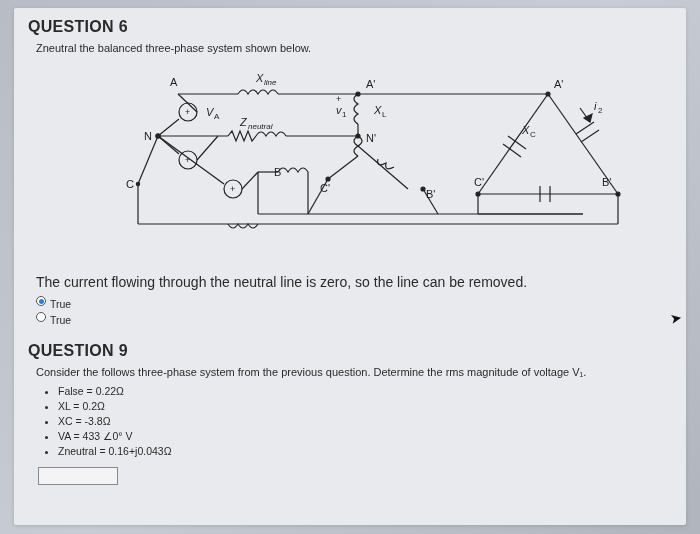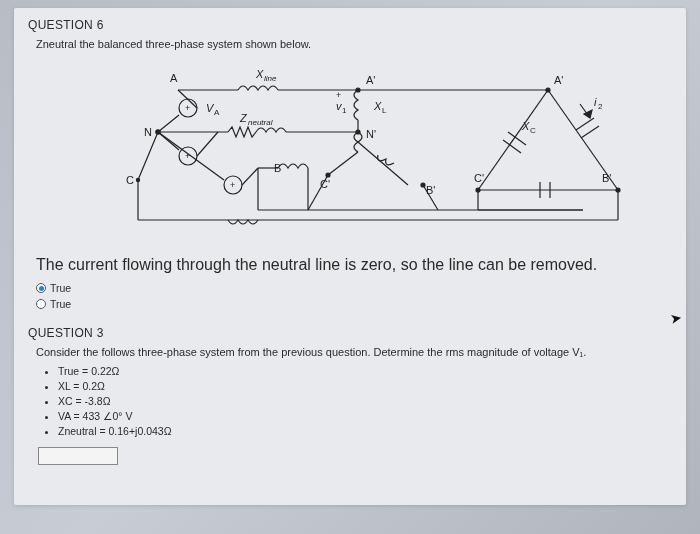--- a/index.html
+++ b/index.html
@@ -14,46 +14,45 @@
     position: relative;
   }
   .sheet {
     background: #e8eaed;
     margin: 8px 14px;
     padding: 10px 14px 40px 14px;
     border-radius: 2px;
     box-shadow: 0 1px 4px rgba(0,0,0,0.15);
   }
   .q-title {
-    font-weight: normal;
-    font-size: 12px;
+    font-weight: bold;
+    font-size: 16px;
     margin-bottom: 6px;
     letter-spacing: 0.3px;
   }
   .q-prompt {
     font-size: 11px;
     margin-bottom: 6px;
     margin-left: 8px;
   }
   .q-prompt .bold { font-weight: normal; }
   .diagram {
     width: 560px;
     height: 180px;
     margin: 4px auto 8px 50px;
   }
   .statement {
-    font-size: 16px;
-    margin: 6px 0 6px 8px;
+    font-size: 14px;
+    margin: 20px 0 6px 8px;
   }
   .options {
     margin-left: 8px;
   }
   .opt {
     display: flex;
-    align-items: center;
     gap: 4px;
     font-size: 10.5px;
     line-height: 16px;
   }
   .radio {
     width: 10px;
     height: 10px;
     border-radius: 50%;
     border: 1px solid #555;
     display: inline-flex;
@@ -236,24 +235,24 @@
     </div>
     <div class="opt">
       <span class="radio"></span>
       <span>True</span>
     </div>
   </div>
 
   <div class="gap"></div>
 
   
-  <div class="q-title">QUESTION 3</div>
+  <div class="q-title">QUESTION 9</div>
   <div class="q-prompt">Consider the follows three-phase system from the previous question. Determine the rms magnitude of voltage V₁.</div>
   <ul class="params">
-    <li>True = 0.22Ω</li>
+    <li>False = 0.22Ω</li>
     <li>XL = 0.2Ω</li>
     <li>XC = -3.8Ω</li>
     <li>VA = 433 ∠0° V</li>
     <li>Zneutral = 0.16+j0.043Ω</li>
   </ul>
   <div class="answer-box"></div>
 
 </div>
 
 <div class="cursor">➤</div>

